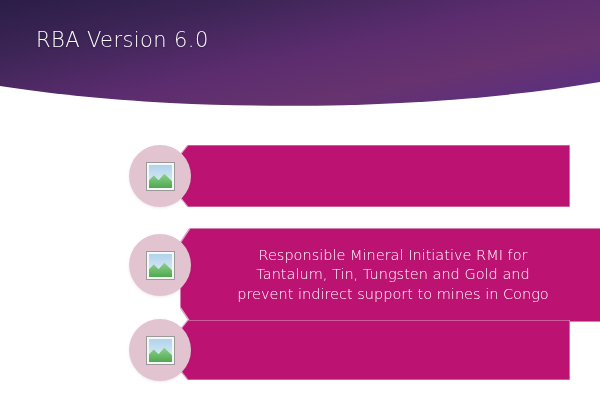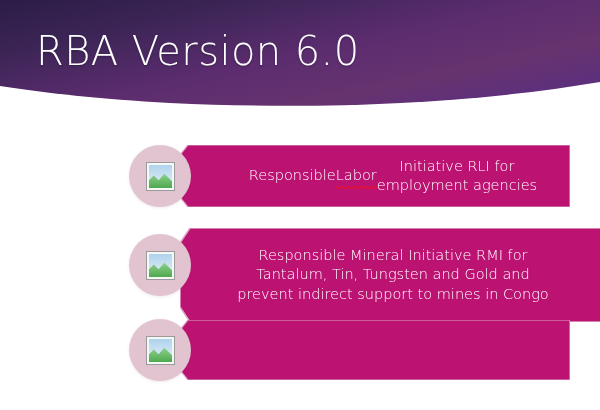--- a/index.html
+++ b/index.html
@@ -38,21 +38,21 @@
     height: 120px;
   }
 
   #slide-title {
     position: absolute;
     left: 36px;
     top: 28px;
     width: 520px;
     color: #ffffff;
     font-family: "DejaVu Sans", sans-serif;
-    font-size: 40px;
+    font-size: 21px;
     font-weight: 300;
     letter-spacing: 0.4px;
     line-height: 1.15;
     white-space: nowrap;
     text-shadow: 0 1px 2px rgba(20,8,40,0.35);
   }
 
   
   #content-list {
     position: absolute;
@@ -199,22 +199,20 @@
               <linearGradient id="hillG1" x1="0" y1="0" x2="0" y2="1">
                 <stop offset="0%" stop-color="#8DD18D"></stop>
                 <stop offset="100%" stop-color="#4FA94F"></stop>
               </linearGradient>
             </defs>
             <rect x="0" y="0" width="24" height="24" fill="url(#skyG1)"></rect>
             <path d="M0,24 L0,16 L5,11 L10,16 L16,9 L24,17 L24,24 Z" fill="url(#hillG1)"></path>
           </svg>
         </span>
       </div>
-      <div class="row-text"><span>Responsible </span><span class="misspelled">Labor</span><span> Initiative RLI for
-employment agencies</span></div>
     </div>
 
     <div class="content-row" style="top:228px; height:94px;">
       <div class="row-bar" style="width:390px;">
         <svg viewBox="0 0 390 75" preserveAspectRatio="none">
           <path d="M8,0 L390,0 L390,75 L8,75 L0,63 L0,12 Z" fill="#BC1272" stroke="#DCA6C4" stroke-width="1.2"></path>
         </svg>
       </div>
       <div class="row-circle" style="top:6px; width:62px; height:62px;">
         <span class="placeholder-image-icon">

